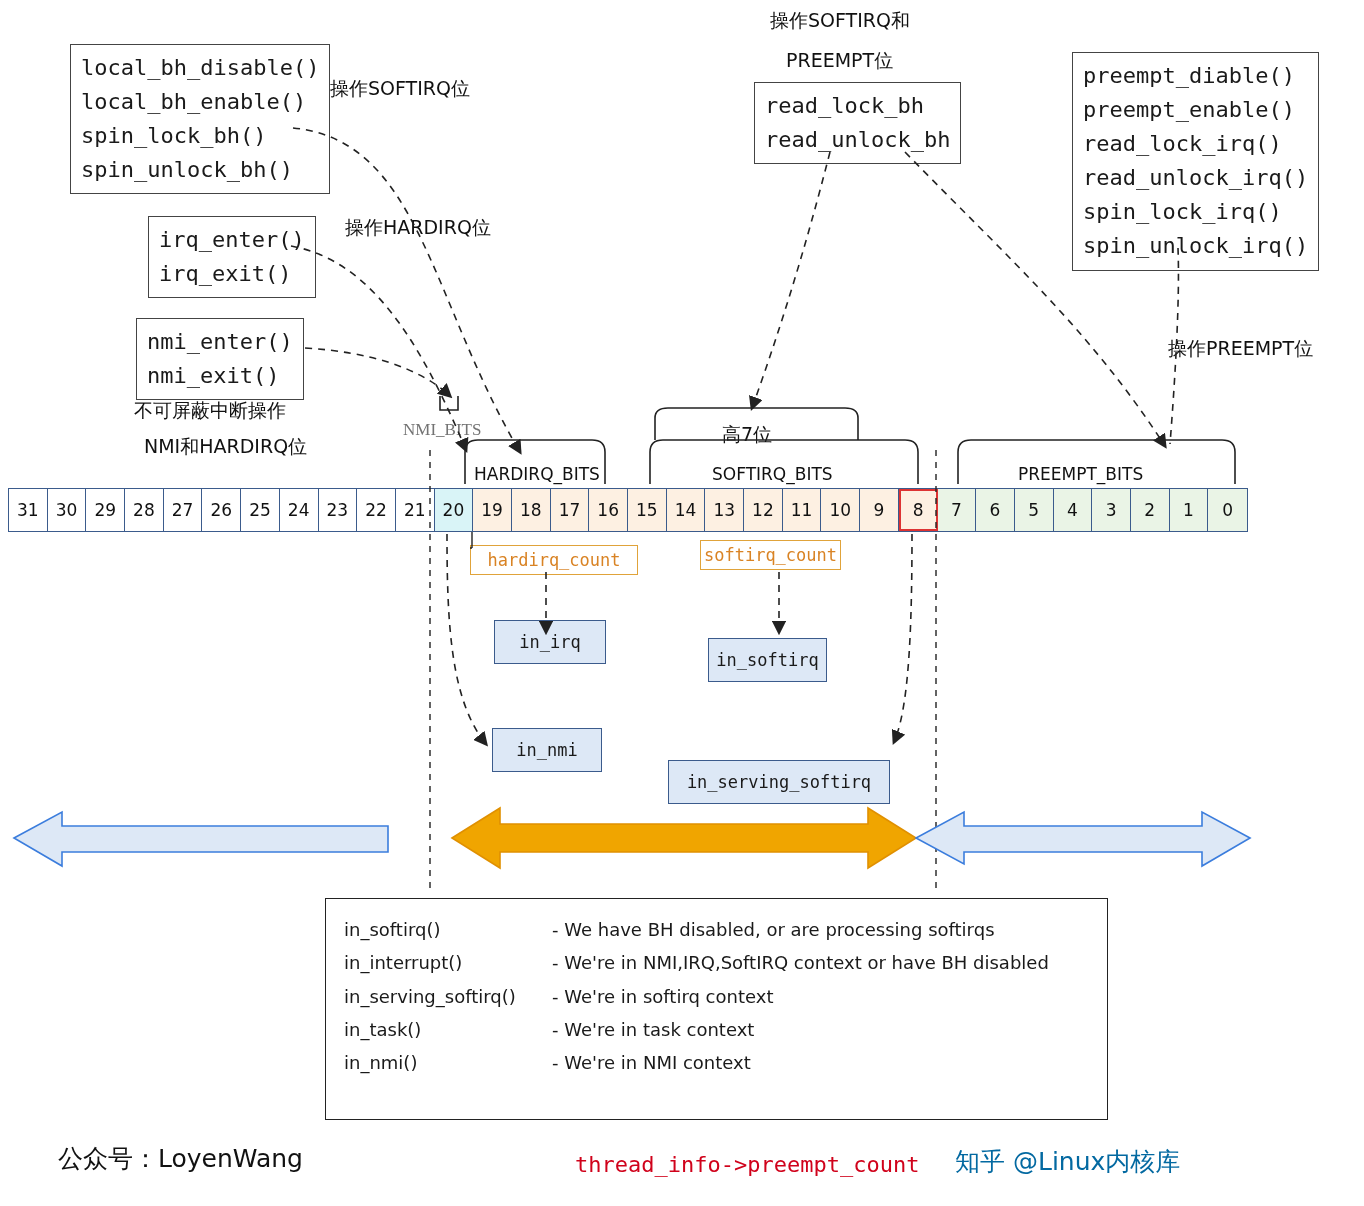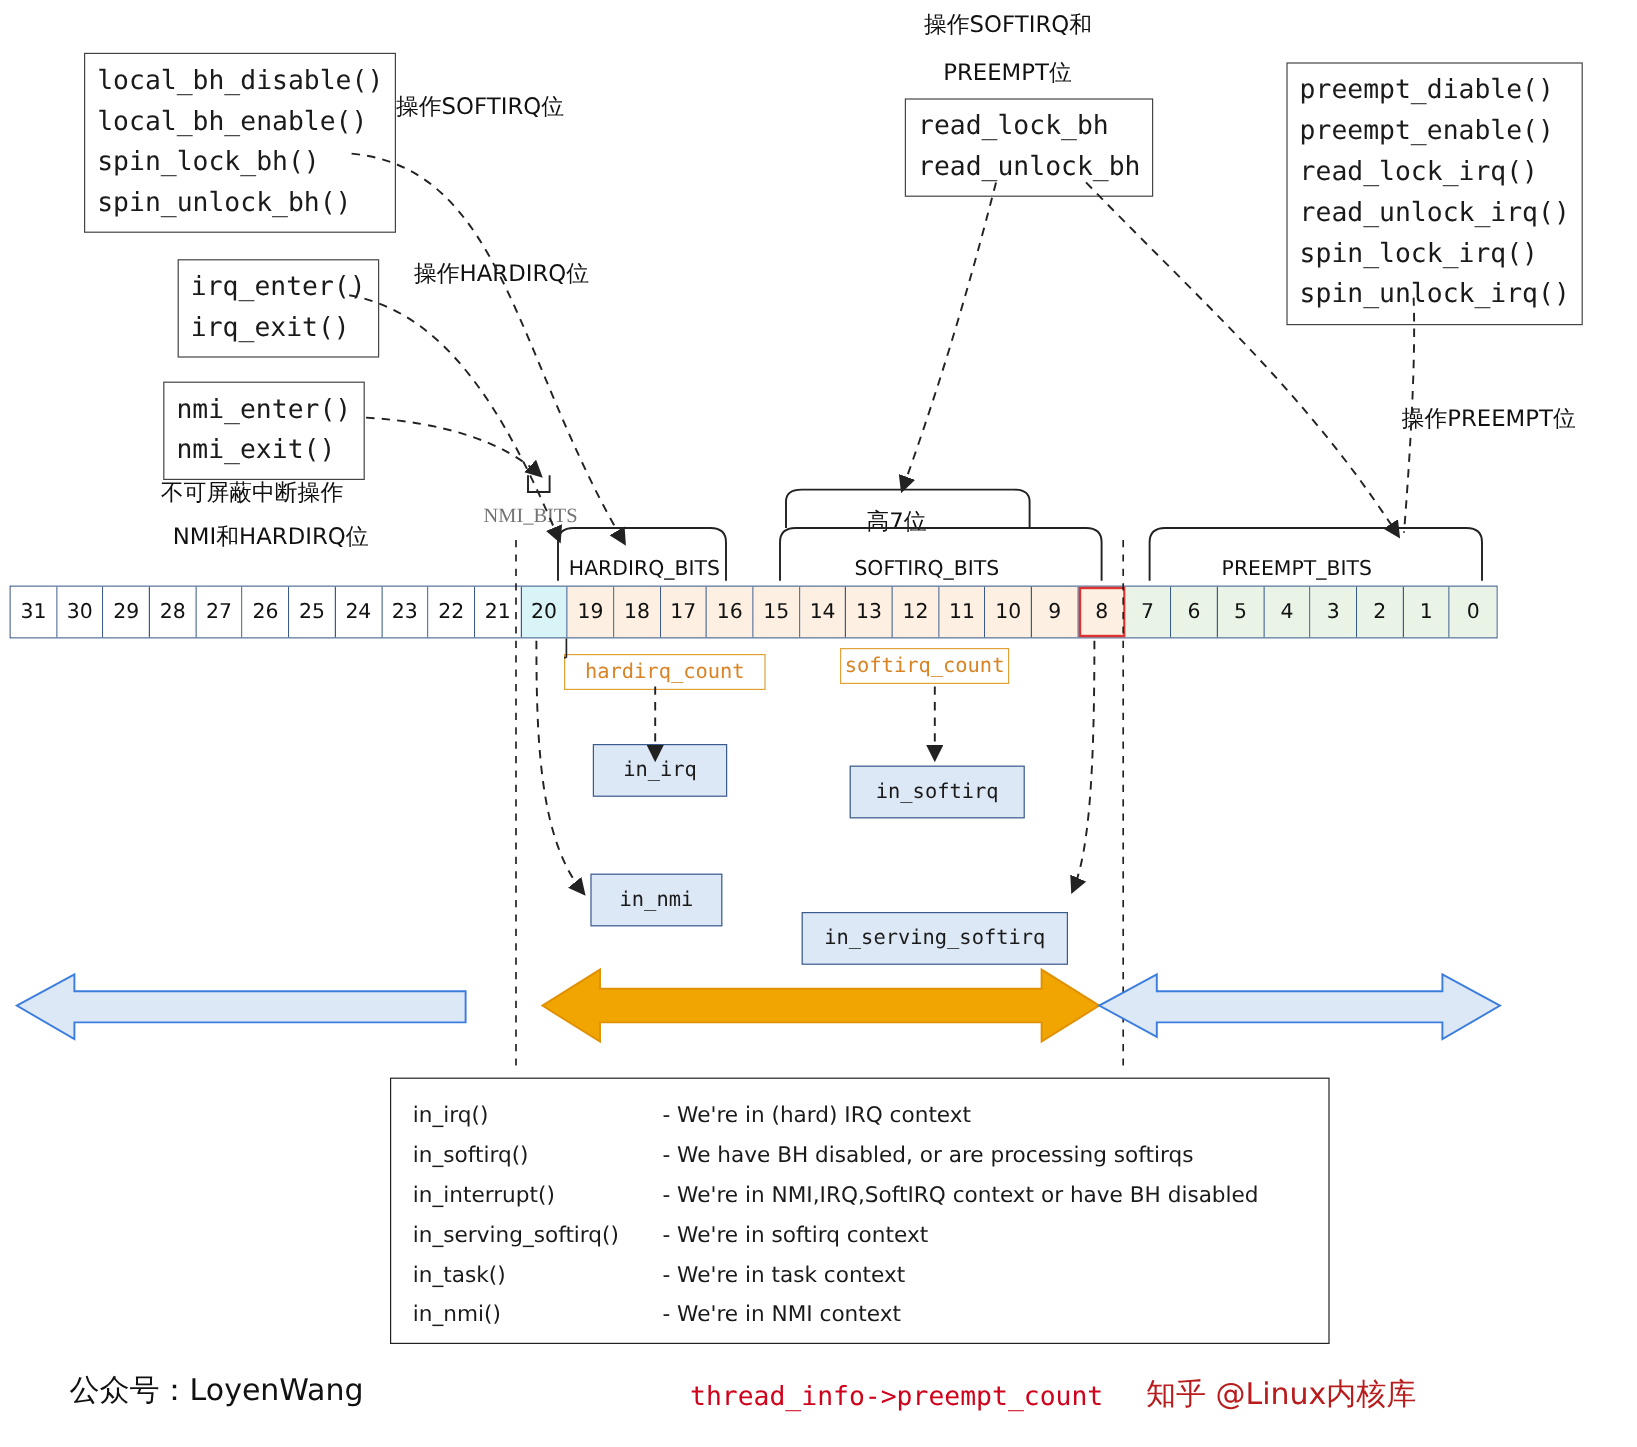--- a/index.html
+++ b/index.html
@@ -54,21 +54,21 @@
   #legend{
     position:absolute;left:325px;top:898px;width:783px;height:222px;border:1.5px solid #222;background:#fff;
     box-sizing:border-box;padding:14px 18px;
   }
   .legrow{display:flex;font-size:18px;line-height:1.85;white-space:nowrap;
     font-family:"DejaVu Sans","Liberation Sans",sans-serif;}
   .legfn{width:208px;}
   .footer-left{position:absolute;left:58px;top:1142px;font-size:25px;color:#111;}
   .footer-mid{position:absolute;left:575px;top:1152px;font-size:22px;color:#d0021b;
     font-family:"DejaVu Sans Mono","Liberation Mono",monospace;}
-  .footer-right{position:absolute;left:955px;top:1145px;font-size:25px;color:#b91c1c;}
+  .footer-right{position:absolute;left:955px;top:1145px;font-size:25px;color:#0369a1;}
   svg.overlay{position:absolute;left:0;top:0;width:1364px;height:1206px;pointer-events:none;}
   .nmi-label{position:absolute;color:#737373;font-size:17px;
     font-family:Liberation Serif, serif;}
 </style>
 </head>
 <body>
 
 <div class="box" id="box-bh" style="left:70px;top:44px;">
   <span class="boxline">local_bh_disable()</span>
   <span class="boxline">local_bh_enable()</span>
@@ -146,33 +146,29 @@
 <div class="nmi-label" style="left:403px;top:420px;">NMI_BITS</div>
 <div class="bracket-label" style="left:474px;top:464px;">HARDIRQ_BITS</div>
 <div class="bracket-label" style="left:712px;top:464px;">SOFTIRQ_BITS</div>
 <div class="bracket-label" style="left:1018px;top:464px;">PREEMPT_BITS</div>
 <div class="bracket-label" style="left:722px;top:422px;font-size:19px;">高7位</div>
 
 <div class="tagbox" style="left:470px;top:545px;width:168px;height:30px;">hardirq_count</div>
 <div class="tagbox" style="left:700px;top:540px;width:141px;height:30px;">softirq_count</div>
 
 <div class="bluebox" style="left:494px;top:620px;width:112px;height:44px;">in_irq</div>
-<div class="bluebox" style="left:708px;top:638px;width:146px;height:44px;">in_softirq</div>
+<div class="bluebox" style="left:708px;top:638px;width:119px;height:44px;">in_softirq</div>
 <div class="bluebox" style="left:492px;top:728px;width:110px;height:44px;">in_nmi</div>
 <div class="bluebox" style="left:668px;top:728px;width:222px;height:44px;margin-top:32px;">in_serving_softirq</div>
 
 <div class="arrowlabel" style="left:163px;top:828px;">in_task</div>
 <div class="arrowlabel" style="left:613px;top:828px;font-size:20px;">in_interrupt</div>
 <div class="arrowlabel" style="left:1065px;top:828px;">in_task</div>
 
 <div id="legend">
-  <div class="legrow">
-    <span class="legfn">in_irq()</span>
-    <span>- We're in (hard) IRQ context</span>
-  </div>
   <div class="legrow">
     <span class="legfn">in_softirq()</span>
     <span>- We have BH disabled, or are processing softirqs</span>
   </div>
   <div class="legrow">
     <span class="legfn">in_interrupt()</span>
     <span>- We're in NMI,IRQ,SoftIRQ context or have BH disabled</span>
   </div>
   <div class="legrow">
     <span class="legfn">in_serving_softirq()</span>

